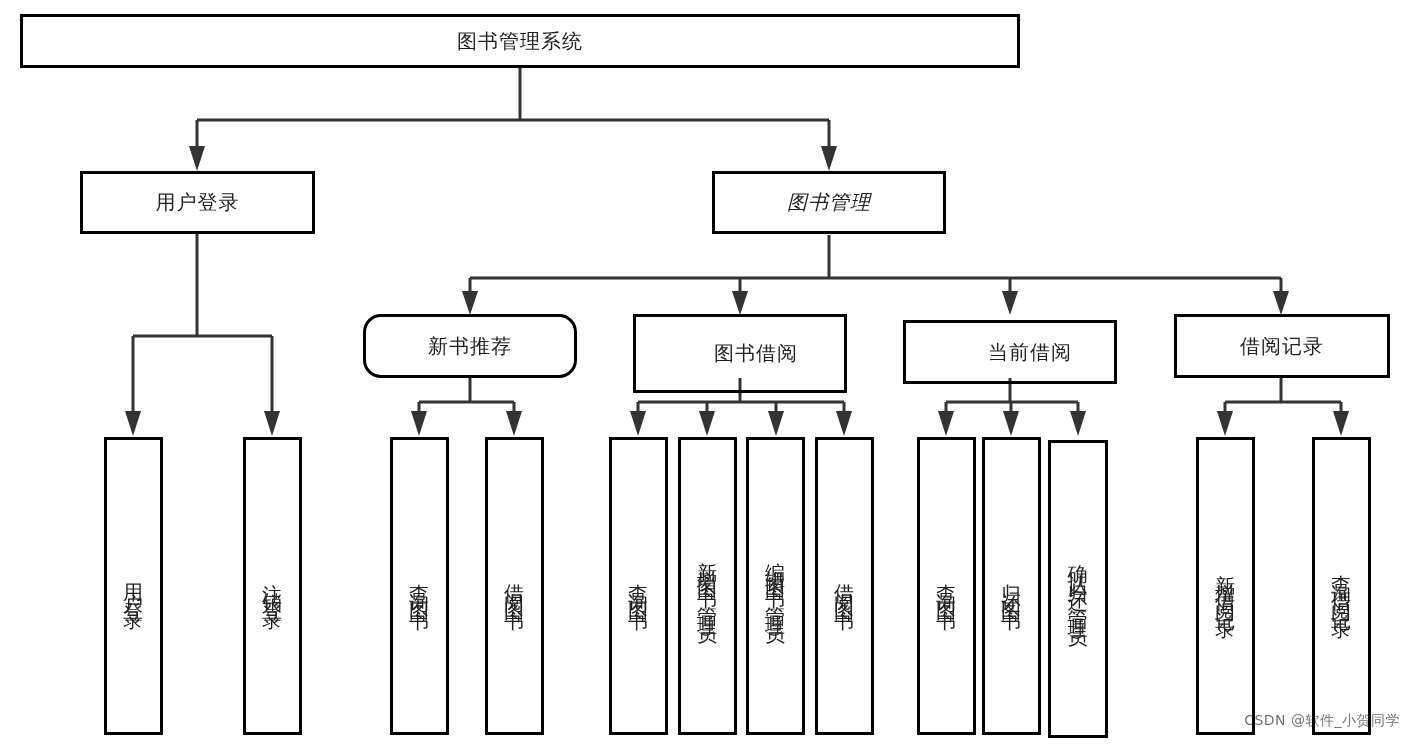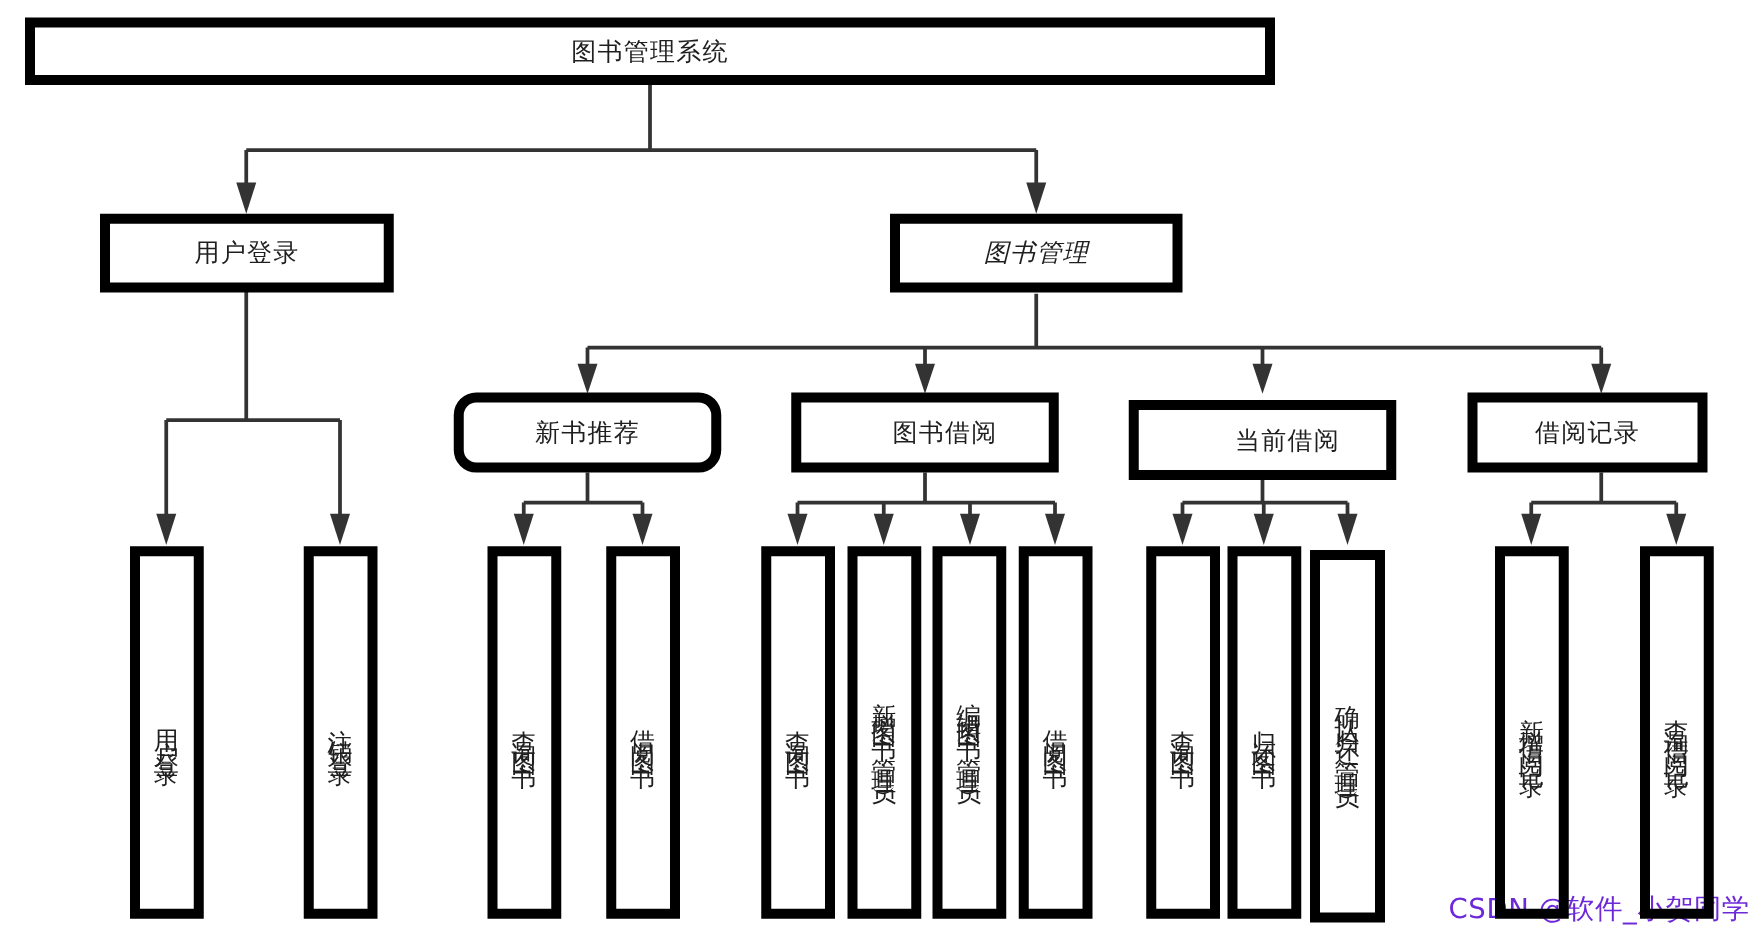--- a/index.html
+++ b/index.html
@@ -18,21 +18,21 @@
   #connectors {
     position: absolute;
     left: 0;
     top: 0;
     z-index: 2;
     pointer-events: none;
   }
   .node {
     position: absolute;
     box-sizing: border-box;
-    border: 8px solid #000000;
+    border: 3px solid #000000;
     background: transparent;
     display: flex;
     align-items: center;
     justify-content: center;
     color: #1f1f1f;
     z-index: 3;
   }
   .hlabel {
     font-size: 20px;
     letter-spacing: 1px;
@@ -44,22 +44,22 @@
     font-size: 20px;
     letter-spacing: 9px;
     line-height: 1;
     white-space: nowrap;
   }
   .watermark {
     position: absolute;
     left: 1150px;
     top: 712px;
     width: 250px;
-    font-size: 22px;
-    color: #6d28d9;
+    font-size: 14px;
+    color: #737373;
     letter-spacing: 0.5px;
     white-space: nowrap;
     z-index: 1;
     text-align: right;
   }
 </style>
 </head>
 <body>
 
 <div id="stage">
@@ -146,27 +146,27 @@
   <div class="node" style="left:80px; top:171px; width:235px; height:63px;">
     <span class="hlabel">用户登录</span>
   </div>
   <div class="node" style="left:712px; top:171px; width:234px; height:63px;font-style:italic;">
     <span class="hlabel">图书管理</span>
   </div>
 
   <div class="node" style="left:363px; top:314px; width:214px; height:64px;border-radius:18px;">
     <span class="hlabel">新书推荐</span>
   </div>
-  <div class="node" style="left:633px; top:314px; width:214px; height:64px;padding-left:32px;">
+  <div class="node" style="left:633px; top:314px; width:214px; height:79px;padding-left:32px;">
     <span class="hlabel">图书借阅</span>
   </div>
   <div class="node" style="left:903px; top:320px; width:214px; height:64px;padding-left:40px;">
     <span class="hlabel">当前借阅</span>
   </div>
-  <div class="node" style="left:1174px; top:314px; width:192px; height:64px;">
+  <div class="node" style="left:1174px; top:314px; width:216px; height:64px;">
     <span class="hlabel">借阅记录</span>
   </div>
 
   <div class="node" style="left:104px; top:437px; width:59px; height:298px;">
     <span class="vlabel">用户登录</span>
   </div>
   <div class="node" style="left:243px; top:437px; width:59px; height:298px;">
     <span class="vlabel">注销登录</span>
   </div>
 

